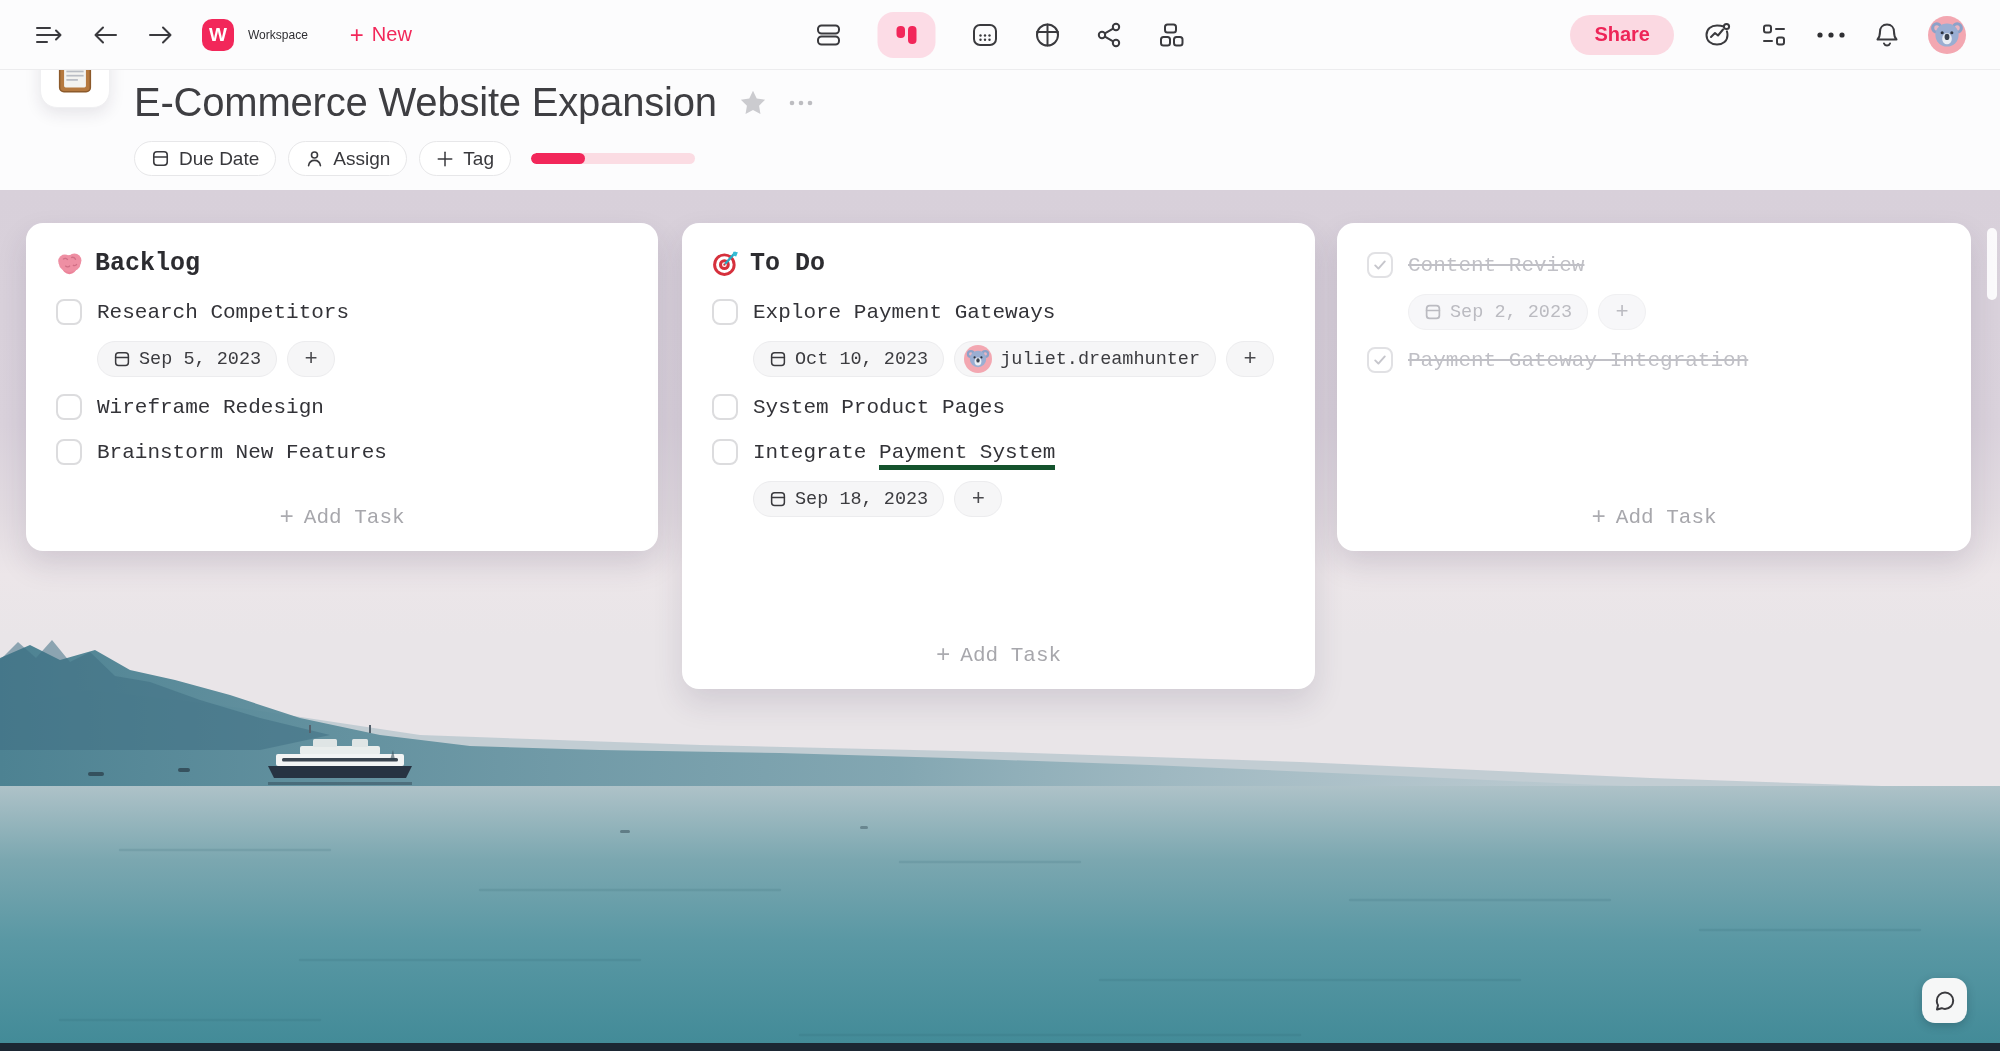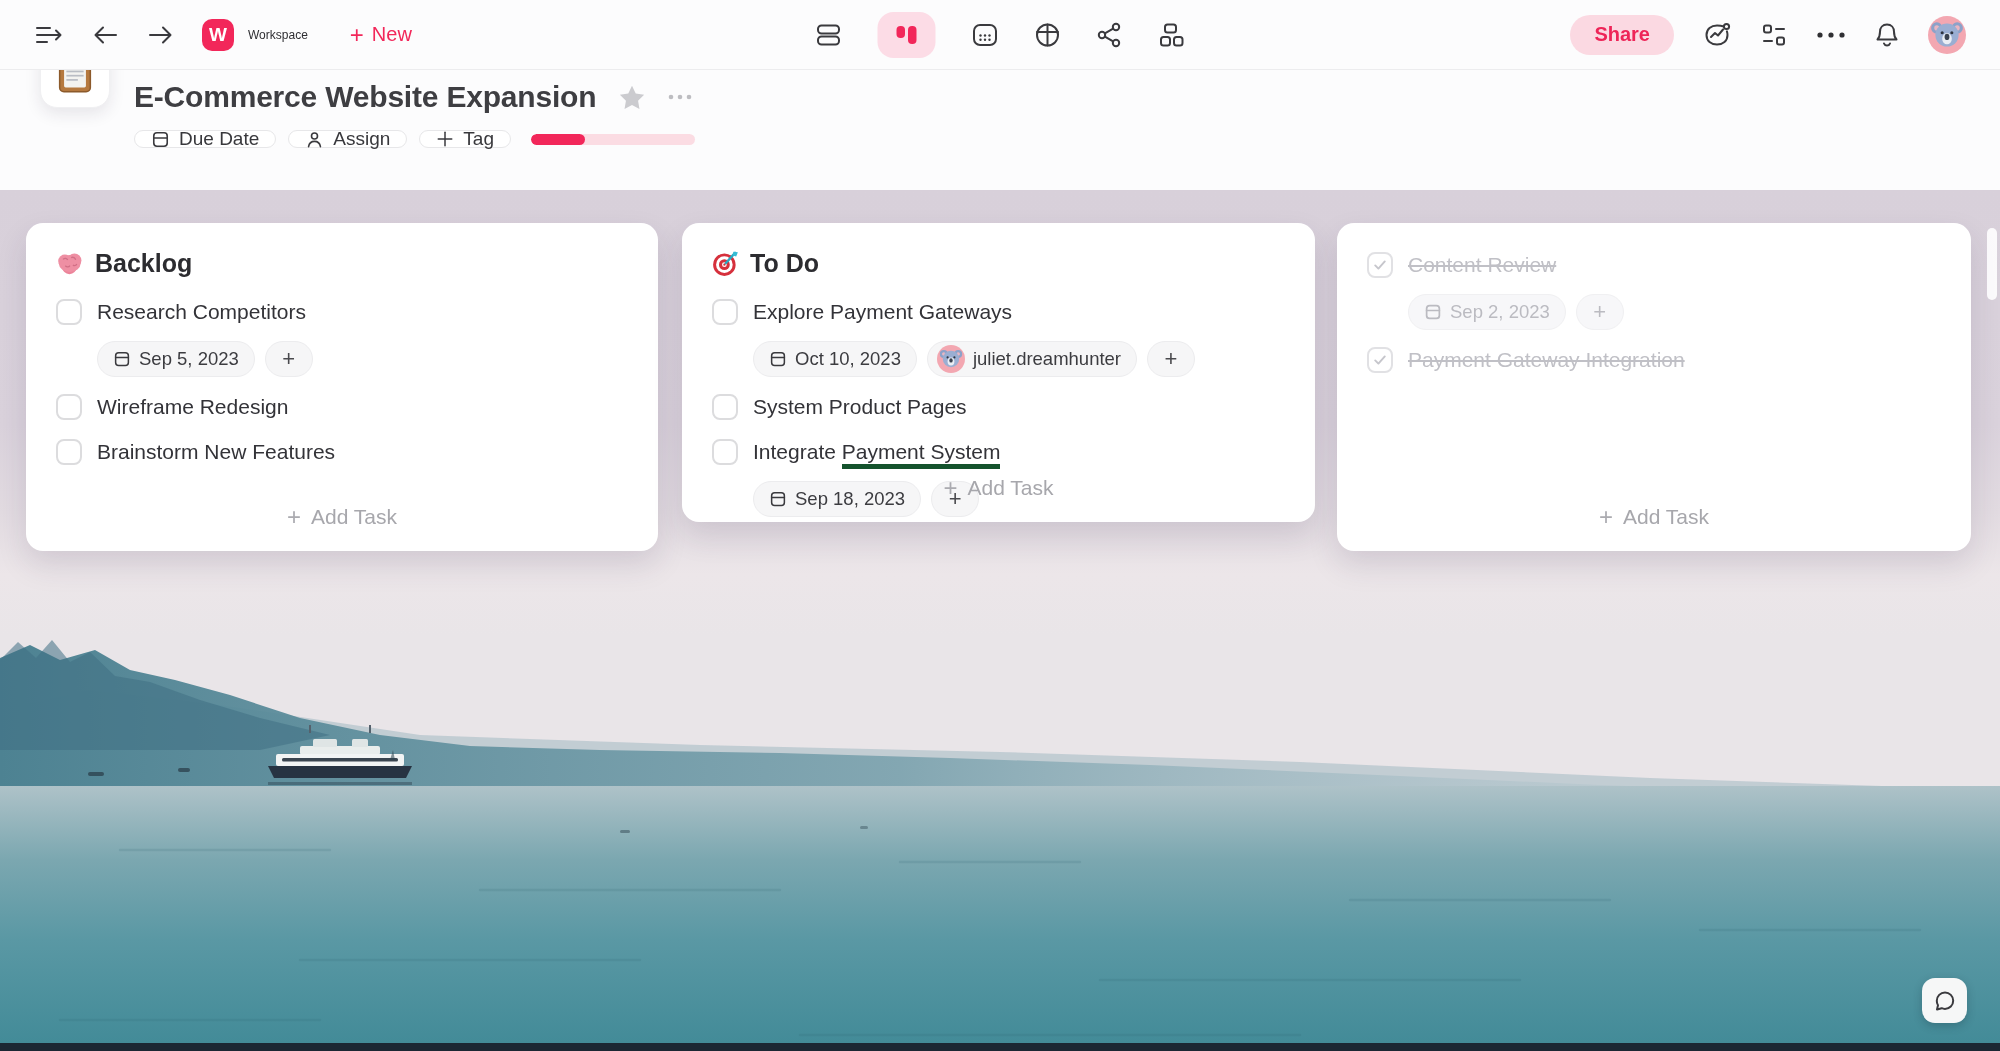--- a/index.html
+++ b/index.html
@@ -28,36 +28,36 @@
   .avatar { width:38px; height:38px; border-radius:50%; background:#F3A7B1; overflow:hidden;
     display:flex; align-items:center; justify-content:center; cursor:pointer; }
 
   
   .doc-header { position:relative; z-index:25; height:120px; background:#FCFCFD; }
   .doc-icon-card { position:absolute; left:40px; top:-32px; width:70px; height:70px;
     background:#FFFFFF; border:1px solid #F0F0F2; border-radius:17px;
     box-shadow:0 6px 16px rgba(40,30,60,.10); display:flex; align-items:center; justify-content:center; }
   .title-block { position:absolute; left:134px; top:10px; }
   .title-row { display:flex; align-items:center; gap:22px; }
-  .page-title { font-size:30px; font-weight:700; color:#3E3E42; letter-spacing:-.2px; }
+  .page-title { font-size:40px; font-weight:400; color:#3E3E42; letter-spacing:-.2px; }
   .meta-row { display:flex; align-items:center; margin-top:16px; }
-  .hpill { height:18px; display:inline-flex; align-items:center; gap:9px; padding:0 16px;
+  .hpill { height:35px; display:inline-flex; align-items:center; gap:9px; padding:0 16px;
     border:1.5px solid #E7E7E9; border-radius:18px; background:#FFFFFF;
     font-size:19px; color:#38383C; cursor:pointer; margin-right:12px; }
   .progress-track { width:164px; height:11px; border-radius:6px; background:#FBDCE3;
     margin-left:8px; overflow:hidden; }
   .progress-fill { height:100%; border-radius:6px; background:#F2275A; }
 
   
-  .board { position:absolute; left:0; top:190px; width:2000px; height:861px; }
+  .board { position:absolute; left:0; top:190px; width:2000px; height:861px;font-family:Liberation Mono, monospace; }
   .scene { position:absolute; inset:0; }
   .card { position:absolute; background:#FFFFFF; border-radius:17px;
     box-shadow:0 14px 30px rgba(55,40,75,.13); padding:26px 30px 0; }
   .card-backlog { left:26px;  top:33px; width:632px; height:328px; }
-  .card-todo    { left:682px; top:33px; width:633px; height:299px; }
+  .card-todo    { left:682px; top:33px; width:633px; height:466px; }
   .card-done    { left:1337px;top:33px; width:634px; height:328px; }
   .col-header { display:flex; align-items:center; gap:11px; margin-bottom:18px; }
   .col-title { font-size:25px; font-weight:700; color:#2C2C30; }
   .task-row { display:flex; align-items:center; gap:15px; margin-bottom:13px; min-height:32px; cursor:pointer; }
   .checkbox { width:26px; height:26px; border:2px solid #DCDCDE; border-radius:8px;
     background:#fff; flex:0 0 auto; display:flex; align-items:center; justify-content:center; }
   .checkbox.checked { border-color:#E1E1E4; }
   .task-label { font-size:21px; color:#333338; }
   .task-label .hl { border-bottom:5px solid #14532d; padding-bottom:1px; }
   .done .task-label { color:#C0C0C6; text-decoration:line-through; }

